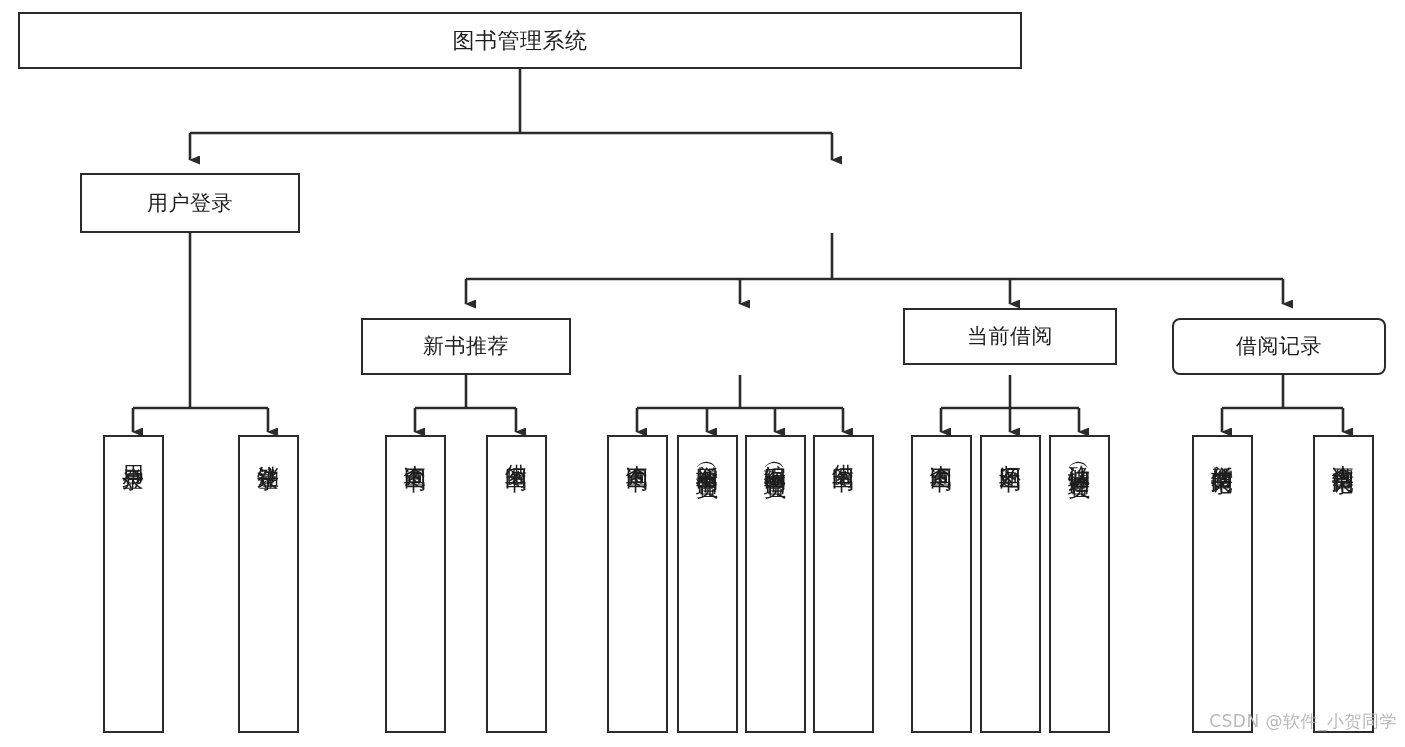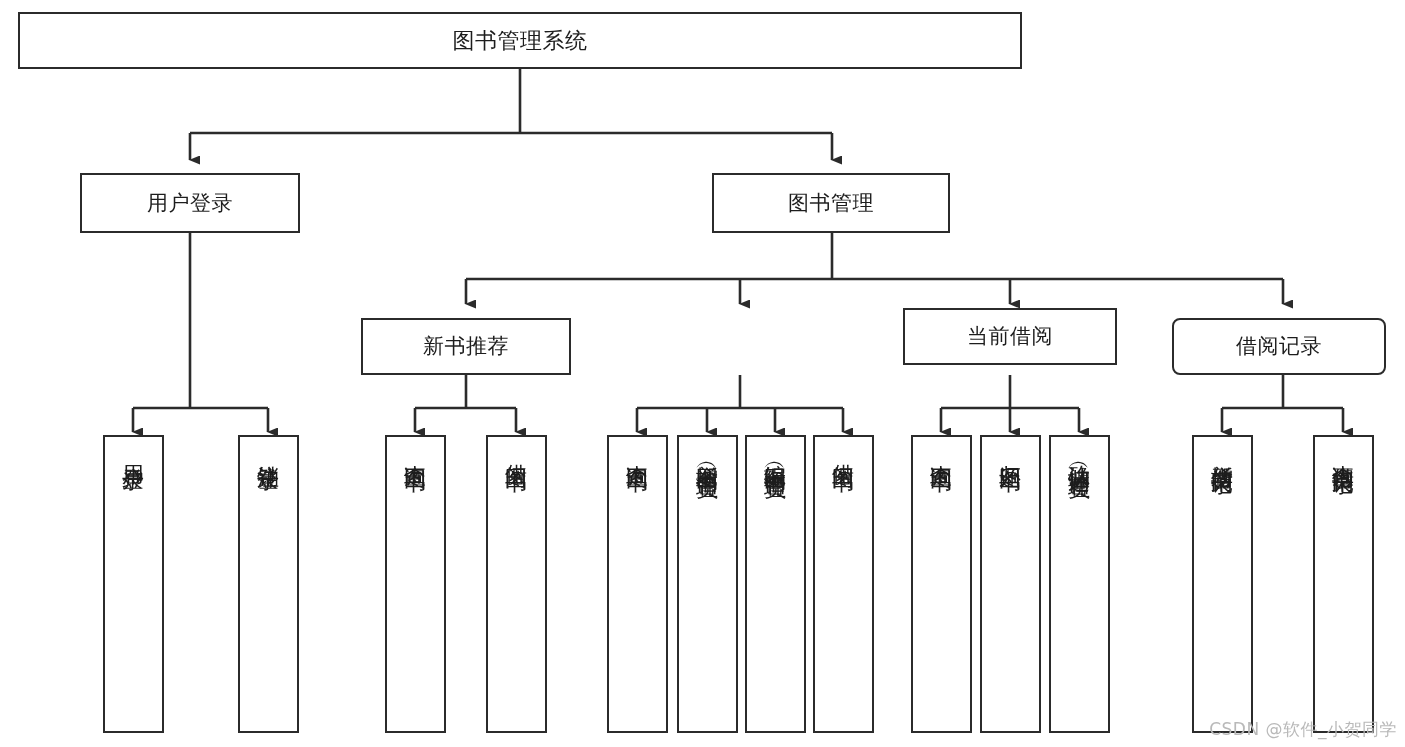--- a/index.html
+++ b/index.html
@@ -63,21 +63,21 @@
     text-orientation: upright;
     font-size: 22px;
     line-height: 1.05;
     letter-spacing: 2px;
     white-space: nowrap;
     max-height: 100%;
   }
   #watermark {
     position: absolute;
     right: 8px;
-    bottom: 6px;
+    bottom: 14px;
     font-size: 17px;
     color: #b9b9b9;
     letter-spacing: 0.5px;
     z-index: 5;
     white-space: nowrap;
     font-family: "DejaVu Sans", "Liberation Sans", sans-serif;
   }
 </style>
 </head>
 <body>
@@ -135,23 +135,20 @@
   </svg>
 
   <div class="node horizontal root" style="left:18px; top:12px; width:1004px; height:57px;">
     <span class="node-label">图书管理系统</span>
   </div>
 
   <div class="node horizontal" style="left:80px; top:173px; width:220px; height:60px;">
     <span class="node-label">用户登录</span>
   </div>
 
-  <div class="node horizontal" style="left:712px; top:173px; width:238px; height:60px;">
-    <span class="node-label">图书管理</span>
-  </div>
 
   <div class="node horizontal" style="left:361px; top:318px; width:210px; height:57px;">
     <span class="node-label">新书推荐</span>
   </div>
 
 
   <div class="node horizontal" style="left:903px; top:308px; width:214px; height:57px;">
     <span class="node-label">当前借阅</span>
   </div>
 

